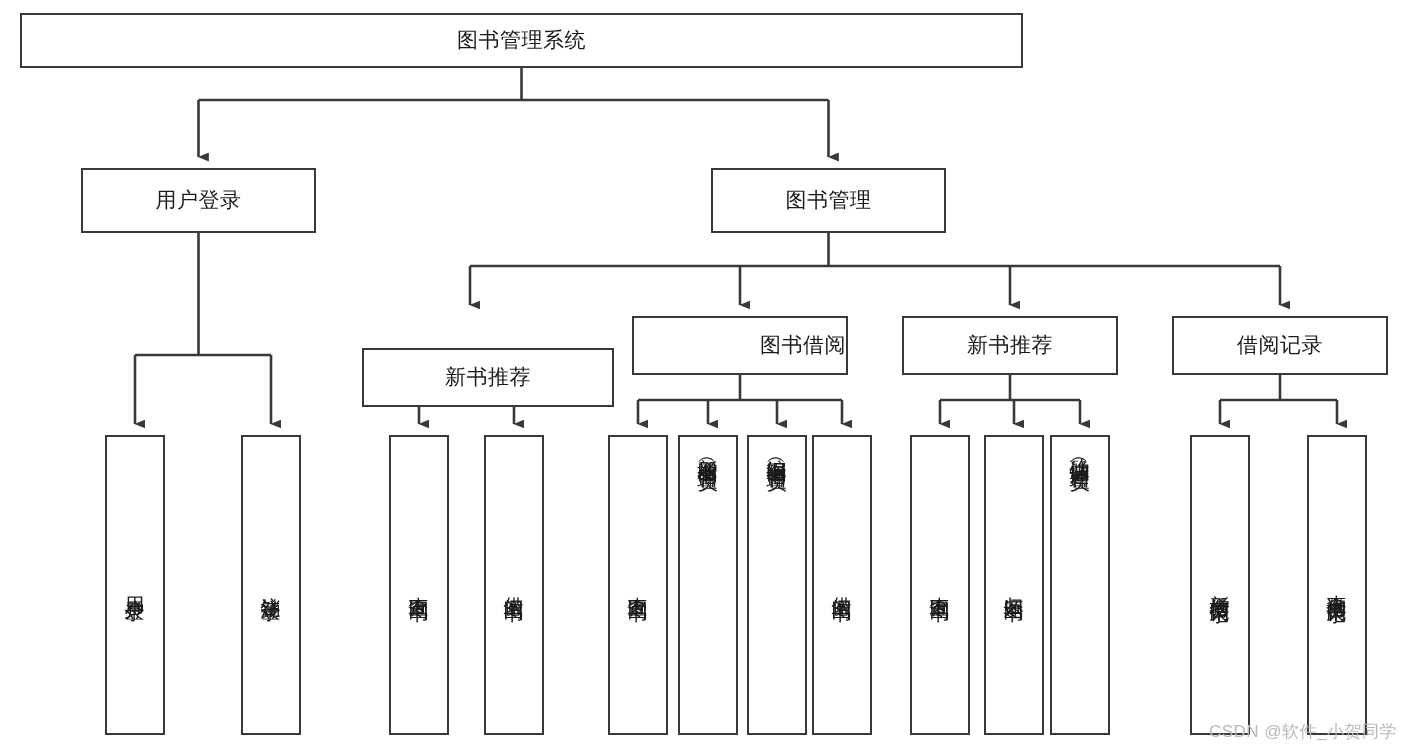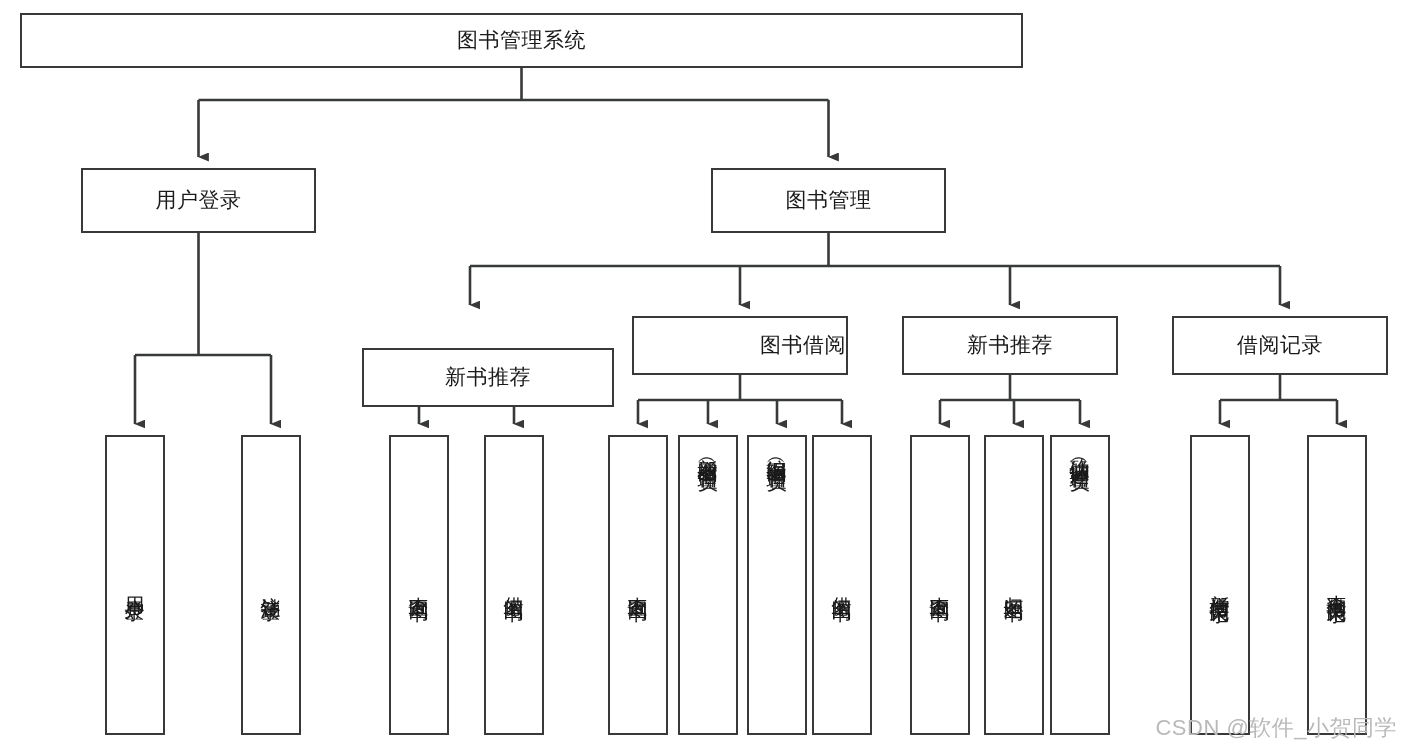--- a/index.html
+++ b/index.html
@@ -11,21 +11,21 @@
         border:2px solid #37393b;display:flex;align-items:center;
         justify-content:center;}
   .node.root{border-width:2px;}
   .node .label{color:#1a1a1a;font-size:21px;line-height:1.15;
         letter-spacing:.5px;white-space:nowrap;}
   .node.leaf .label{writing-mode:vertical-rl;text-orientation:upright;
         font-size:20px;letter-spacing:2px;line-height:1.1;white-space:nowrap;}
   .node.leaf{align-items:flex-start;justify-content:center;padding-top:6px;}
   .node.leaf.center{align-items:center;padding-top:0;}
   .watermark{position:absolute;right:8px;bottom:4px;color:#b9b9b9;
-        font-size:22px;letter-spacing:.5px;pointer-events:none;}
+        font-size:17px;letter-spacing:.5px;pointer-events:none;}
 </style>
 </head>
 <body>
 
 <div id="stage">
 
   <svg class="layer" viewBox="0 0 1405 747" preserveAspectRatio="none">
     <defs>
       <marker id="arrowhead" markerWidth="9" markerHeight="11" refX="4.5" refY="10.4" orient="auto" markerUnits="userSpaceOnUse">
         <polygon points="0,0 9,0 4.5,11" fill="#37393b"></polygon>

